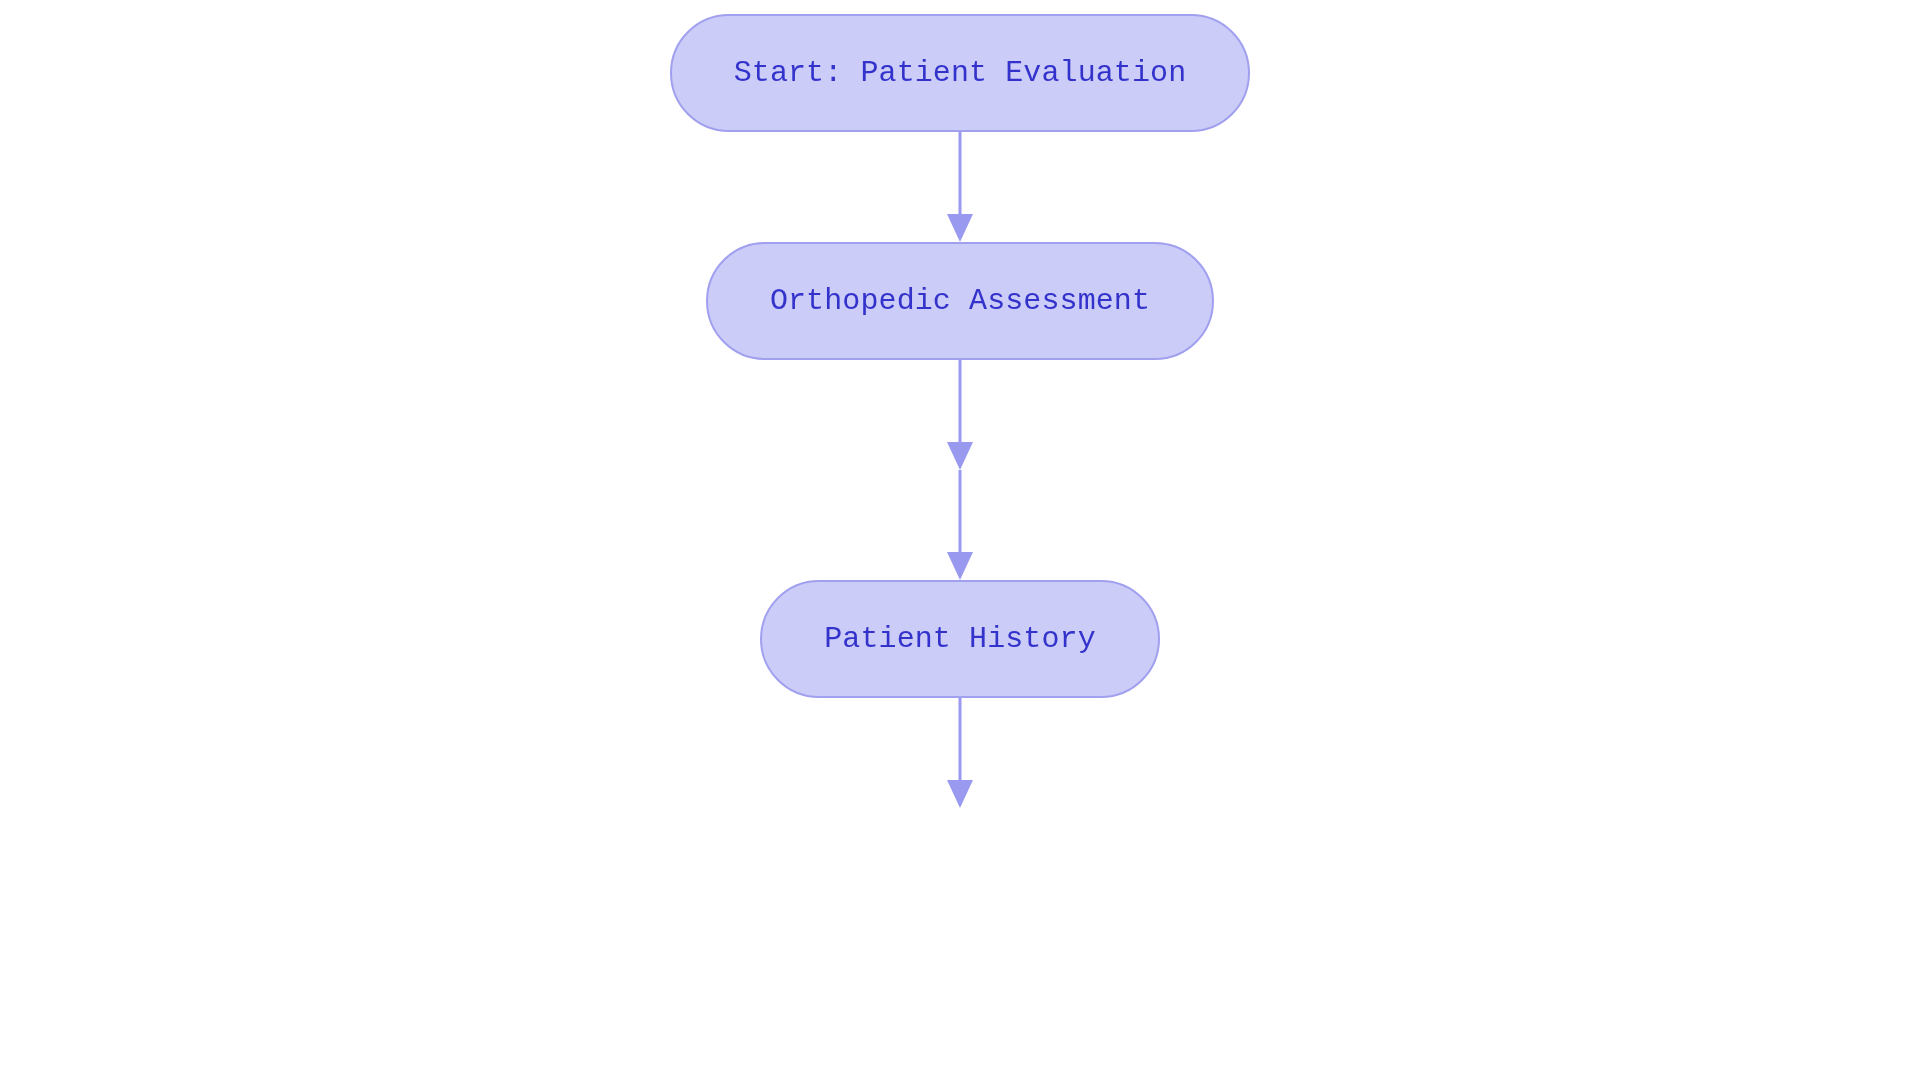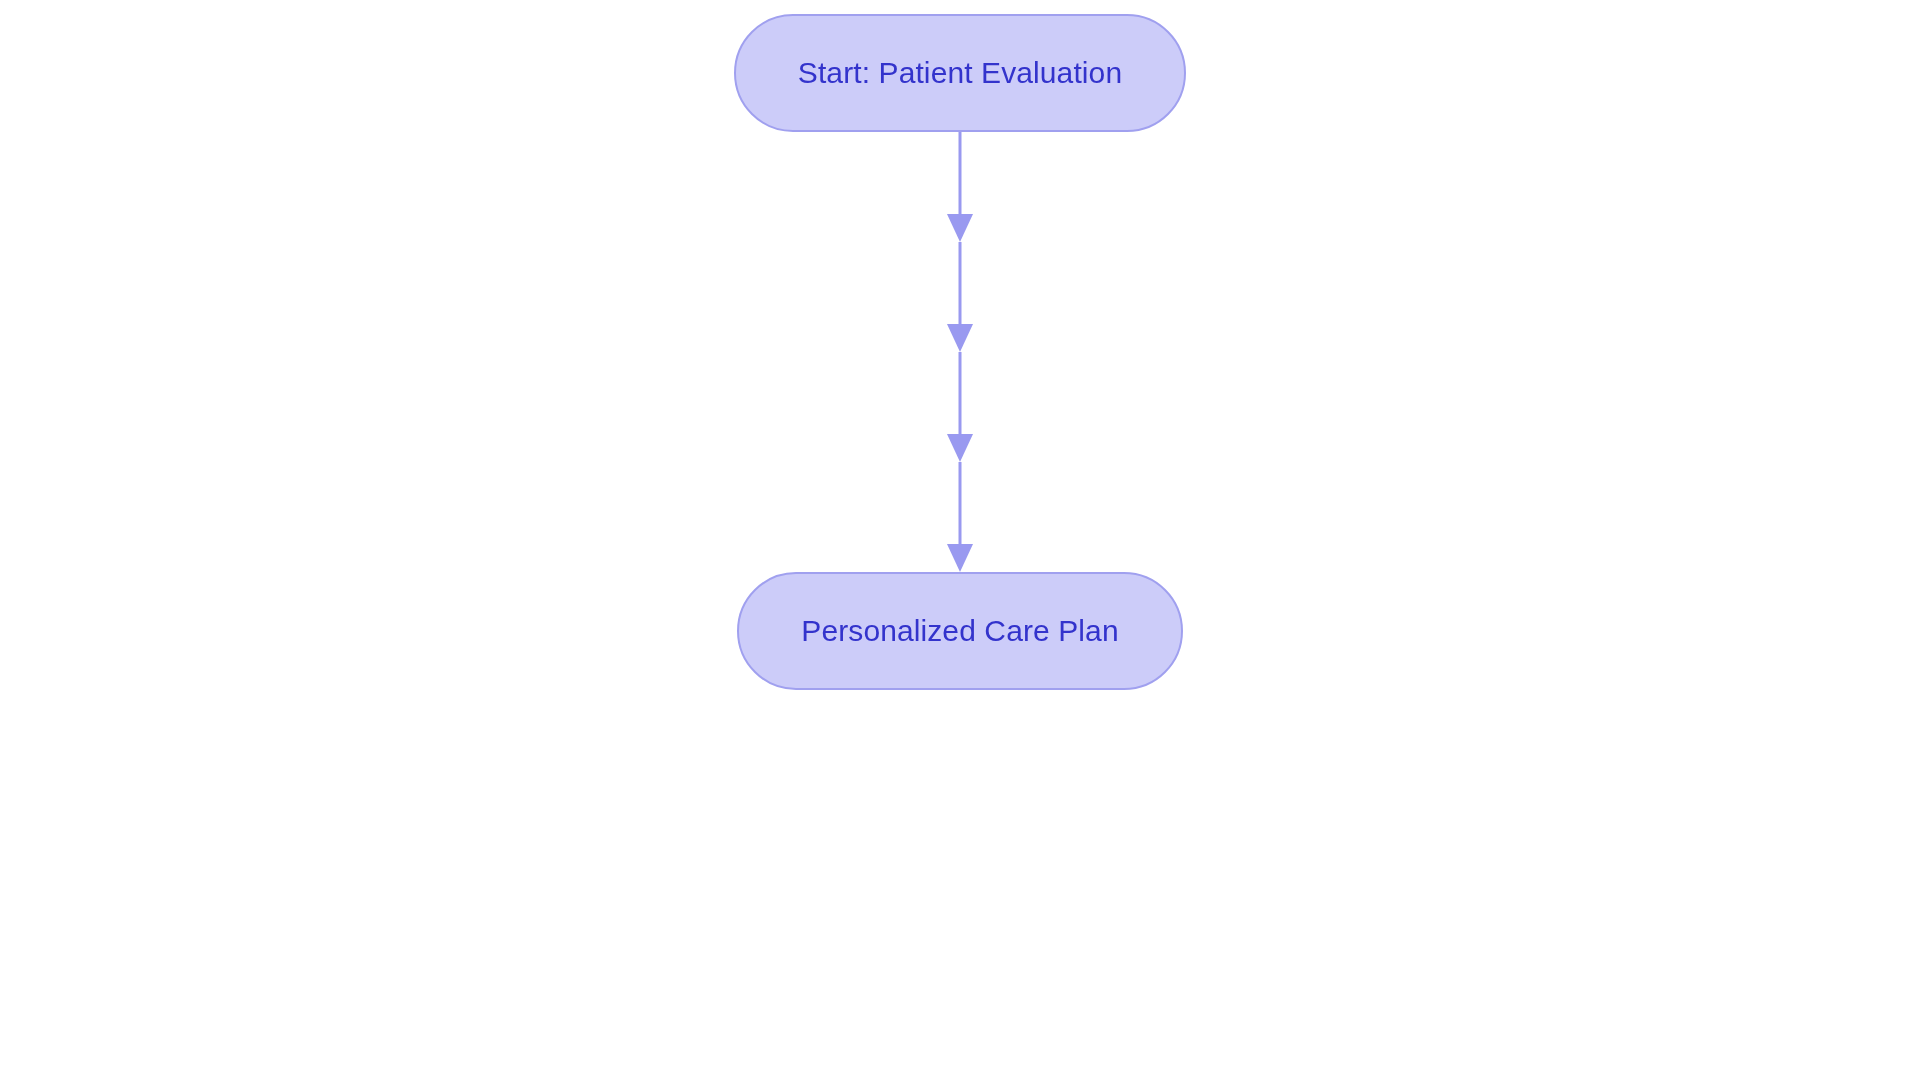--- a/index.html
+++ b/index.html
@@ -13,20 +13,21 @@
     background: #ffffff;
     font-family: "Liberation Sans", sans-serif;
     overflow: hidden;
   }
 
   #flow-canvas {
     position: relative;
     width: 1920px;
     height: 1083px;
     background: #ffffff;
+    font-family: Liberation Mono, monospace;
   }
 
   
   .flow-column {
     position: absolute;
     left: 0;
     top: 0;
     width: 1920px;
     height: 1083px;
     display: flex;
@@ -101,36 +102,39 @@
 
     <div class="node">
       <span class="node-label">Start: Patient Evaluation</span>
     </div>
 
     <div class="connector">
       <div class="stem"></div>
       <div class="head"></div>
     </div>
 
-
-    <div class="connector">
-      <div class="stem"></div>
-      <div class="head"></div>
+    <div class="node">
+      <span class="node-label">Orthopedic Assessment</span>
     </div>
-
 
     <div class="connector">
       <div class="stem"></div>
       <div class="head"></div>
     </div>
 
 
     <div class="connector">
       <div class="stem"></div>
       <div class="head"></div>
     </div>
 
     <div class="node">
-      <span class="node-label">Personalized Care Plan</span>
+      <span class="node-label">Patient History</span>
     </div>
+
+    <div class="connector">
+      <div class="stem"></div>
+      <div class="head"></div>
+    </div>
+
 
   </div>
 </div>
 
 </body></html>

